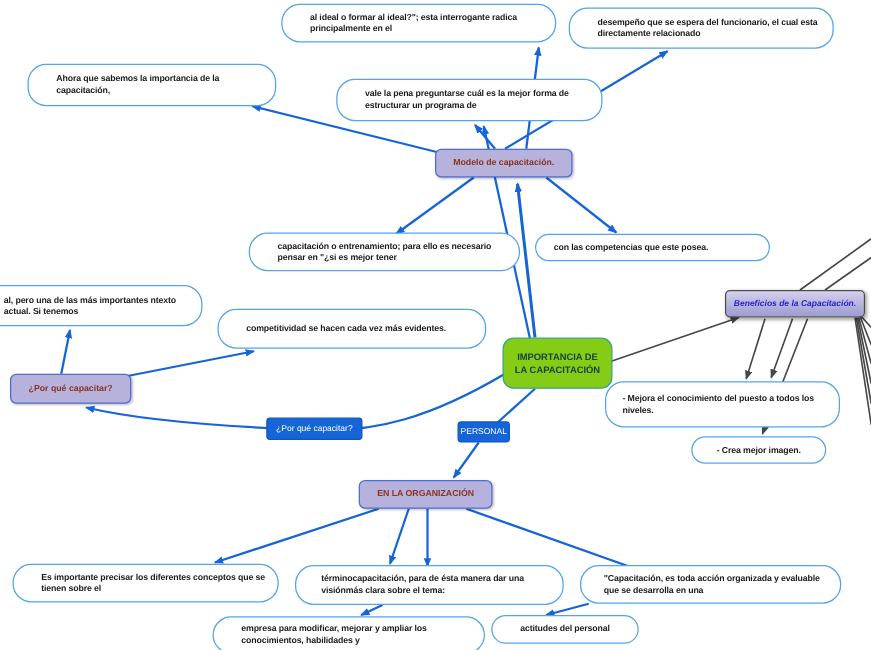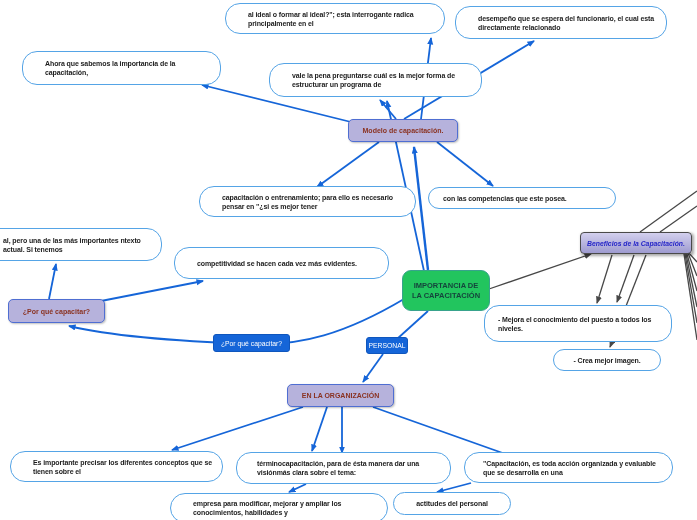--- a/index.html
+++ b/index.html
@@ -18,21 +18,21 @@
   .tag{
     background:#b6b2dc;border:1.2px solid #4f6ed2;border-radius:5px;
     color:#8a3221;font-size:7px;font-weight:bold;justify-content:center;
     text-align:center;padding:1px 5px;box-shadow:1px 1px 2px rgba(0,0,0,0.25);
   }
   .bluebox{
     background:#1565d8;border:1px solid #0f56bd;border-radius:3px;
     color:#ffffff;font-size:6.8px;justify-content:center;text-align:center;padding:1px 4px;
   }
   .central{
-    background:#22c55e;border:1.5px solid #38a38c;border-radius:9px;
+    background:#84cc16;border:1.5px solid #38a38c;border-radius:9px;
     color:#15443c;font-size:7.5px;font-weight:bold;justify-content:center;
     text-align:center;line-height:10px;padding:2px 5px;
   }
   .beneficios{
     background:linear-gradient(#d3d0ee,#9e9bd0);border:1px solid #4a4a4a;border-radius:4px;
     color:#2525c8;font-size:6.8px;font-weight:bold;font-style:italic;
     justify-content:center;text-align:center;padding:1px 4px;
     box-shadow:1.5px 1.5px 3px rgba(0,0,0,0.35);
   }
 </style>

